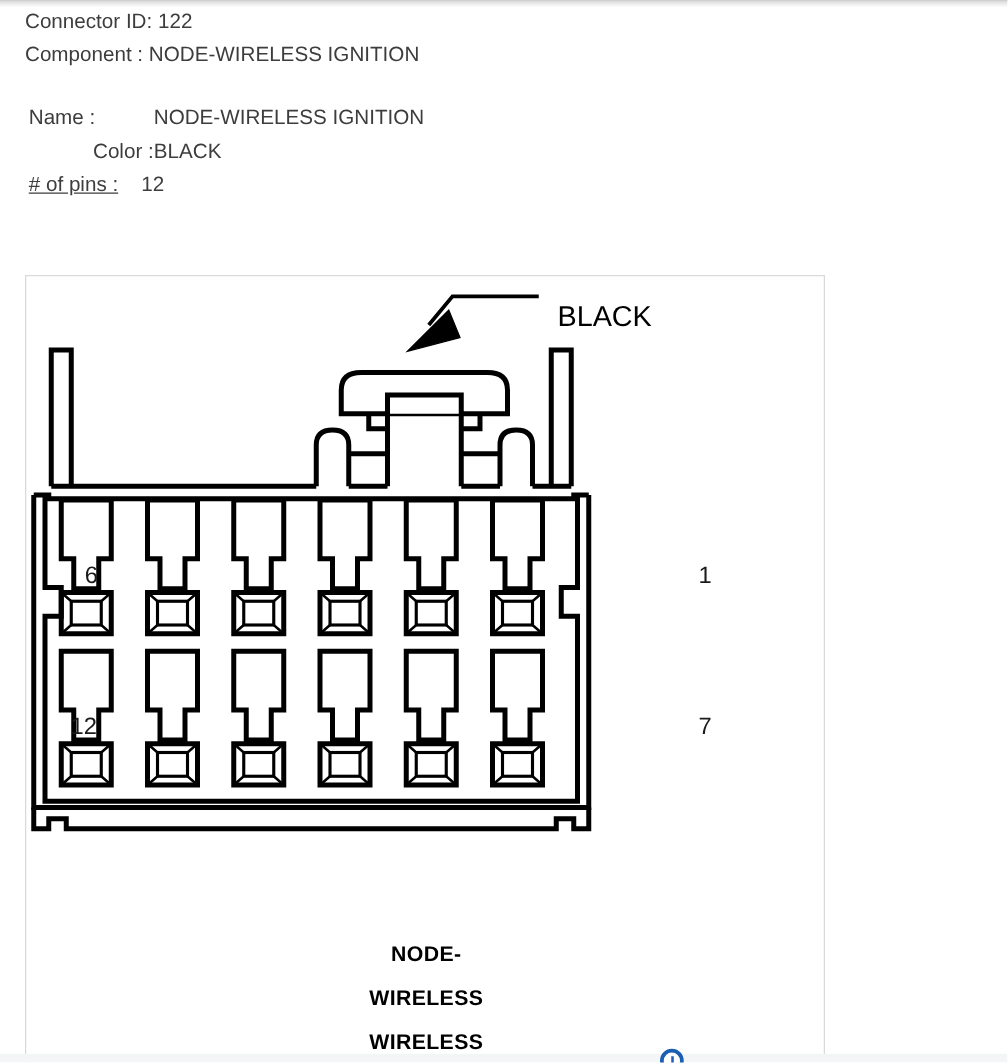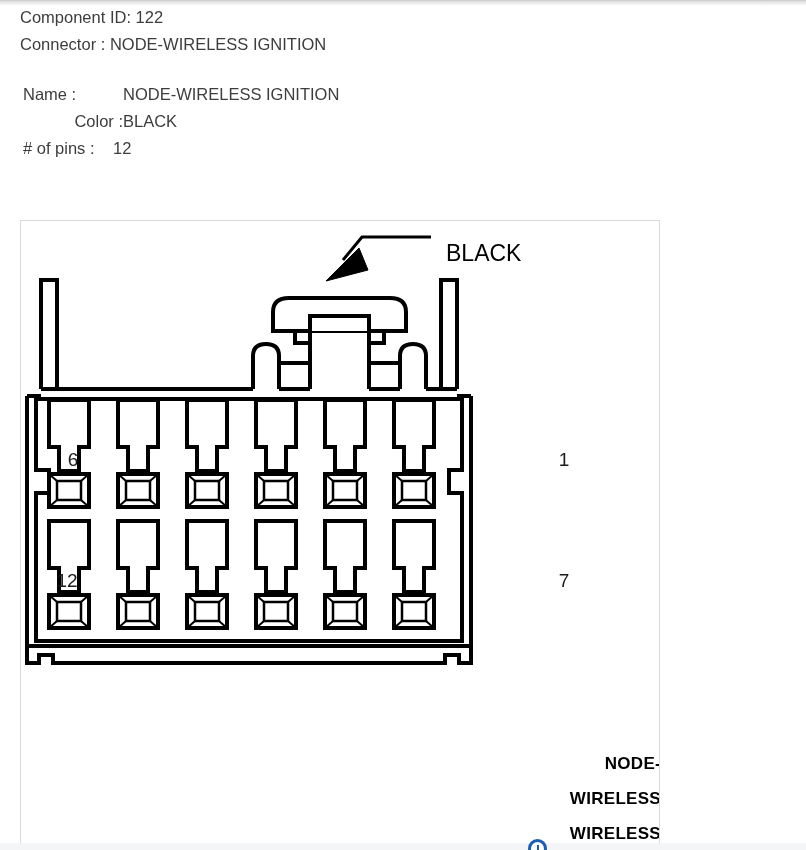--- a/index.html
+++ b/index.html
@@ -42,21 +42,21 @@
     font-size: 16.5px;
     line-height: 27px;
     color: #3d3d3d;
     white-space: pre;
   }
   .info-line.indent { padding-left: 3px; }
   .info-gap { height: 23px; }
   .lbl { display: inline-block; }
   .lbl-name { width: 100px; }
   .lbl-color { width: 100px; text-align: right; }
-  .lbl-pins  { width: 90px; }
+  .lbl-pins  { width: 90px; text-decoration: underline; }
 
   
   .diagram-frame {
     position: absolute;
     left: 20px;
     top: 220px;
     width: 640px;
     height: 630px;
     border: 1px solid #d9d9d9;
     border-bottom: none;
@@ -69,21 +69,21 @@
     left: 0;
     top: 0;
   }
 
   
   .caption {
     position: absolute;
     left: 0;
     top: 525px;
     width: 640px;
-    text-align: right;
+    text-align: center;
     font-family: "Liberation Sans", sans-serif;
     font-weight: bold;
     font-size: 17px;
     line-height: 35px;
     color: #000000;
     letter-spacing: 0.3px;
   }
   .caption div { display: block; }
 
   .bottom-strip {
@@ -117,23 +117,23 @@
 </style>
 </head>
 <body>
 
 <div class="page-top-edge">
   <div class="edge-line"></div>
 </div>
 
 <div class="info-block">
 
-  <div class="info-line"><span>Component ID:</span><span> </span><span>122</span></div>
-
-  <div class="info-line"><span>Connector :</span><span> </span><span>NODE-WIRELESS IGNITION</span></div>
+  <div class="info-line"><span>Connector ID:</span><span> </span><span>122</span></div>
+
+  <div class="info-line"><span>Component :</span><span> </span><span>NODE-WIRELESS IGNITION</span></div>
 
   <div class="info-gap"></div>
 
 
   <div class="info-line indent"><span class="lbl lbl-name">Name :</span><span>NODE-WIRELESS IGNITION</span></div>
 
   <div class="info-line indent"><span class="lbl lbl-color">Color :</span><span>BLACK</span></div>
 
   <div class="info-line indent"><span class="lbl lbl-pins"># of pins :</span><span>12</span></div>
 </div>

